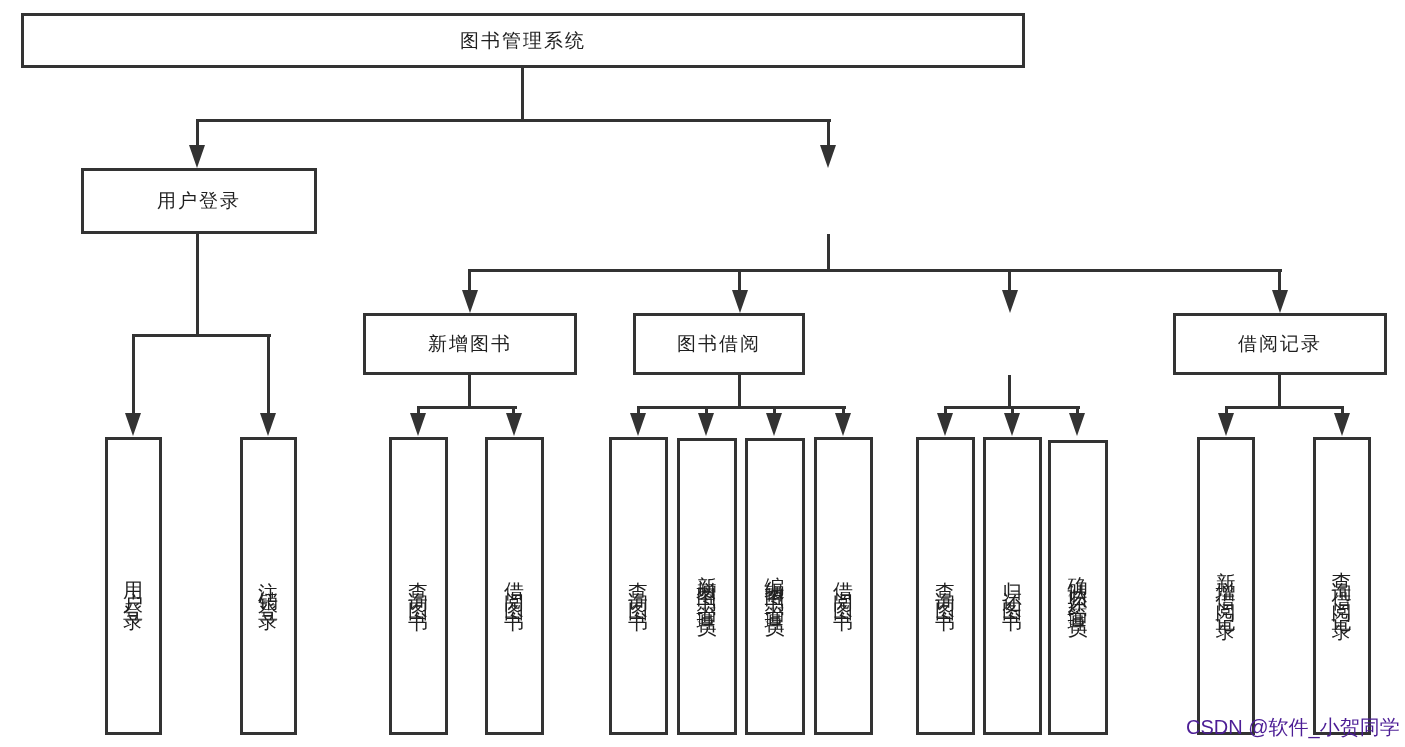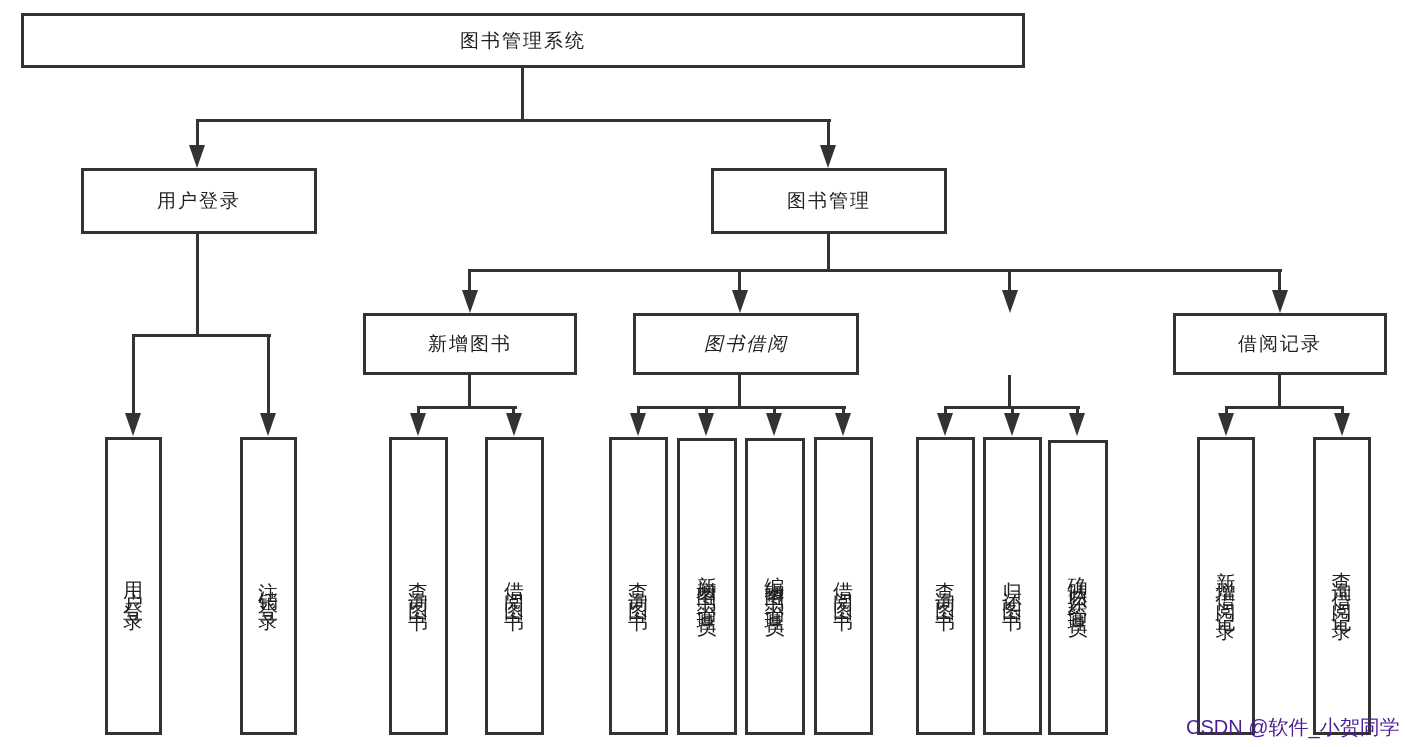--- a/index.html
+++ b/index.html
@@ -41,23 +41,20 @@
   <div class="vline" style="left:521px;top:68px;height:52px;"></div>
   <div class="hline" style="left:197px;top:119px;width:634px;"></div>
   <div class="vline" style="left:196px;top:119px;height:27px;"></div>
   <div class="arrow" style="left:189px;top:145px;"></div>
   <div class="vline" style="left:827px;top:119px;height:27px;"></div>
   <div class="arrow" style="left:820px;top:145px;"></div>
 
   <div class="box hlabel" style="left:81px;top:168px;width:236px;height:66px;">
     <span>用户登录</span>
   </div>
-  <div class="box hlabel" style="left:711px;top:168px;width:236px;height:66px;">
-    <span>图书管理</span>
-  </div>
 
   <div class="vline" style="left:196px;top:234px;height:102px;"></div>
   <div class="hline" style="left:132px;top:334px;width:139px;"></div>
   <div class="vline" style="left:132px;top:334px;height:80px;"></div>
   <div class="arrow" style="left:125px;top:413px;"></div>
   <div class="vline" style="left:267px;top:334px;height:80px;"></div>
   <div class="arrow" style="left:260px;top:413px;"></div>
 
   <div class="vline" style="left:827px;top:234px;height:38px;"></div>
   <div class="hline" style="left:468px;top:269px;width:814px;"></div>
@@ -66,21 +63,21 @@
   <div class="vline" style="left:738px;top:269px;height:22px;"></div>
   <div class="arrow" style="left:732px;top:290px;"></div>
   <div class="vline" style="left:1008px;top:269px;height:22px;"></div>
   <div class="arrow" style="left:1002px;top:290px;"></div>
   <div class="vline" style="left:1278px;top:269px;height:22px;"></div>
   <div class="arrow" style="left:1272px;top:290px;"></div>
 
   <div class="box hlabel" style="left:363px;top:313px;width:214px;height:62px;">
     <span>新增图书</span>
   </div>
-  <div class="box hlabel" style="left:633px;top:313px;width:226px;height:62px;font-style:italic;">
+  <div class="box hlabel" style="left:633px;top:313px;width:172px;height:62px;">
     <span>图书借阅</span>
   </div>
   <div class="box hlabel" style="left:1173px;top:313px;width:214px;height:62px;text-align:right;">
     <span>借阅记录</span>
   </div>
 
   <div class="vline" style="left:468px;top:375px;height:33px;"></div>
   <div class="hline" style="left:417px;top:406px;width:100px;"></div>
   <div class="vline" style="left:417px;top:406px;height:9px;"></div>
   <div class="arrow" style="left:410px;top:413px;"></div>

